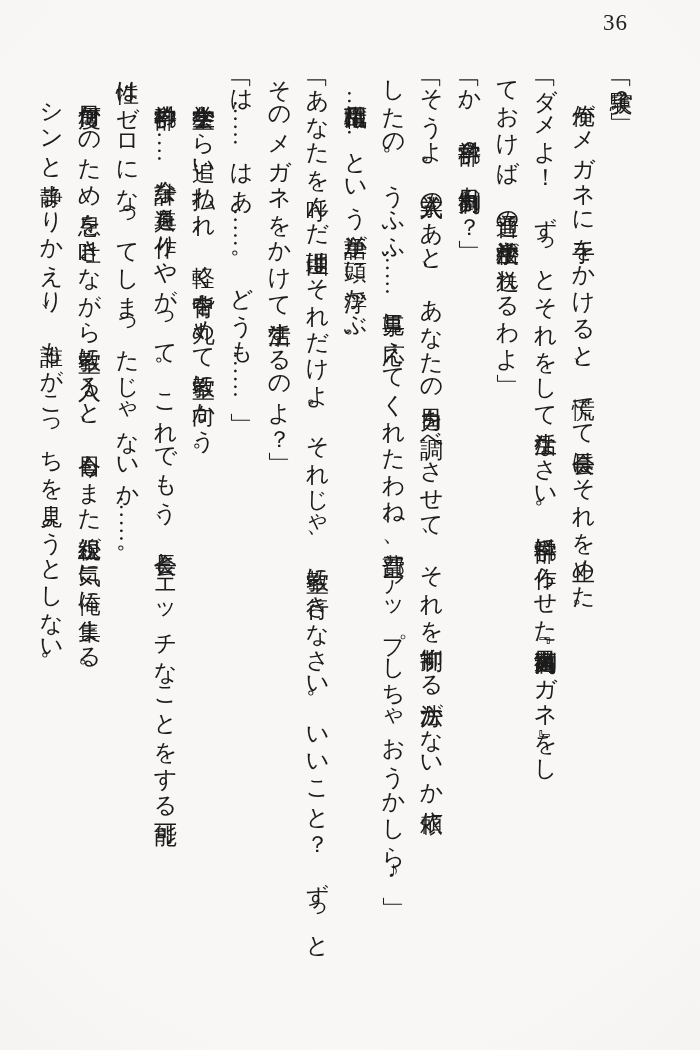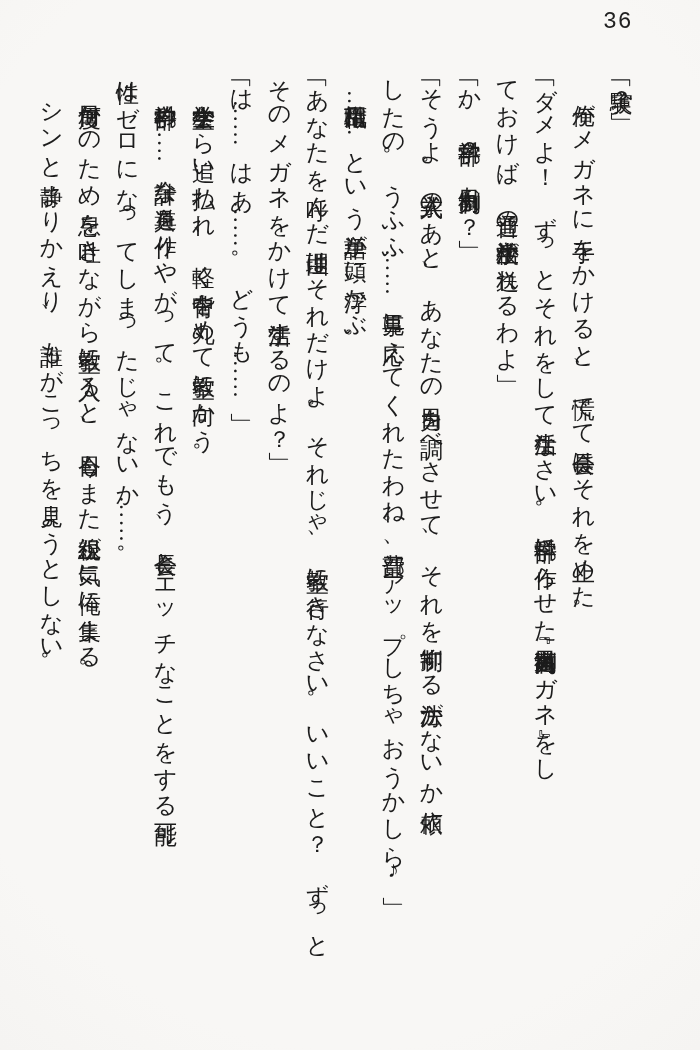--- a/index.html
+++ b/index.html
@@ -22,21 +22,21 @@
     height: 1050px;
     background: radial-gradient(ellipse 120% 100% at 50% 45%,
                 var(--bg-center) 55%, var(--bg-edge) 100%);
     font-family: "Liberation Serif", "DejaVu Serif", serif;
     overflow: hidden;
   }
   .page-number {
     position: absolute;
     top: 11px;
     left: 603px;
-    font-family: Liberation Mono, monospace;
+    font-family: Liberation Serif, serif;
     font-size: 23px;
     font-weight: 500;
     letter-spacing: 1px;
     color: var(--pagenum-color);
     line-height: 1;
   }
   .text-body {
     position: absolute;
     top: 64px;
     right: 60px;

